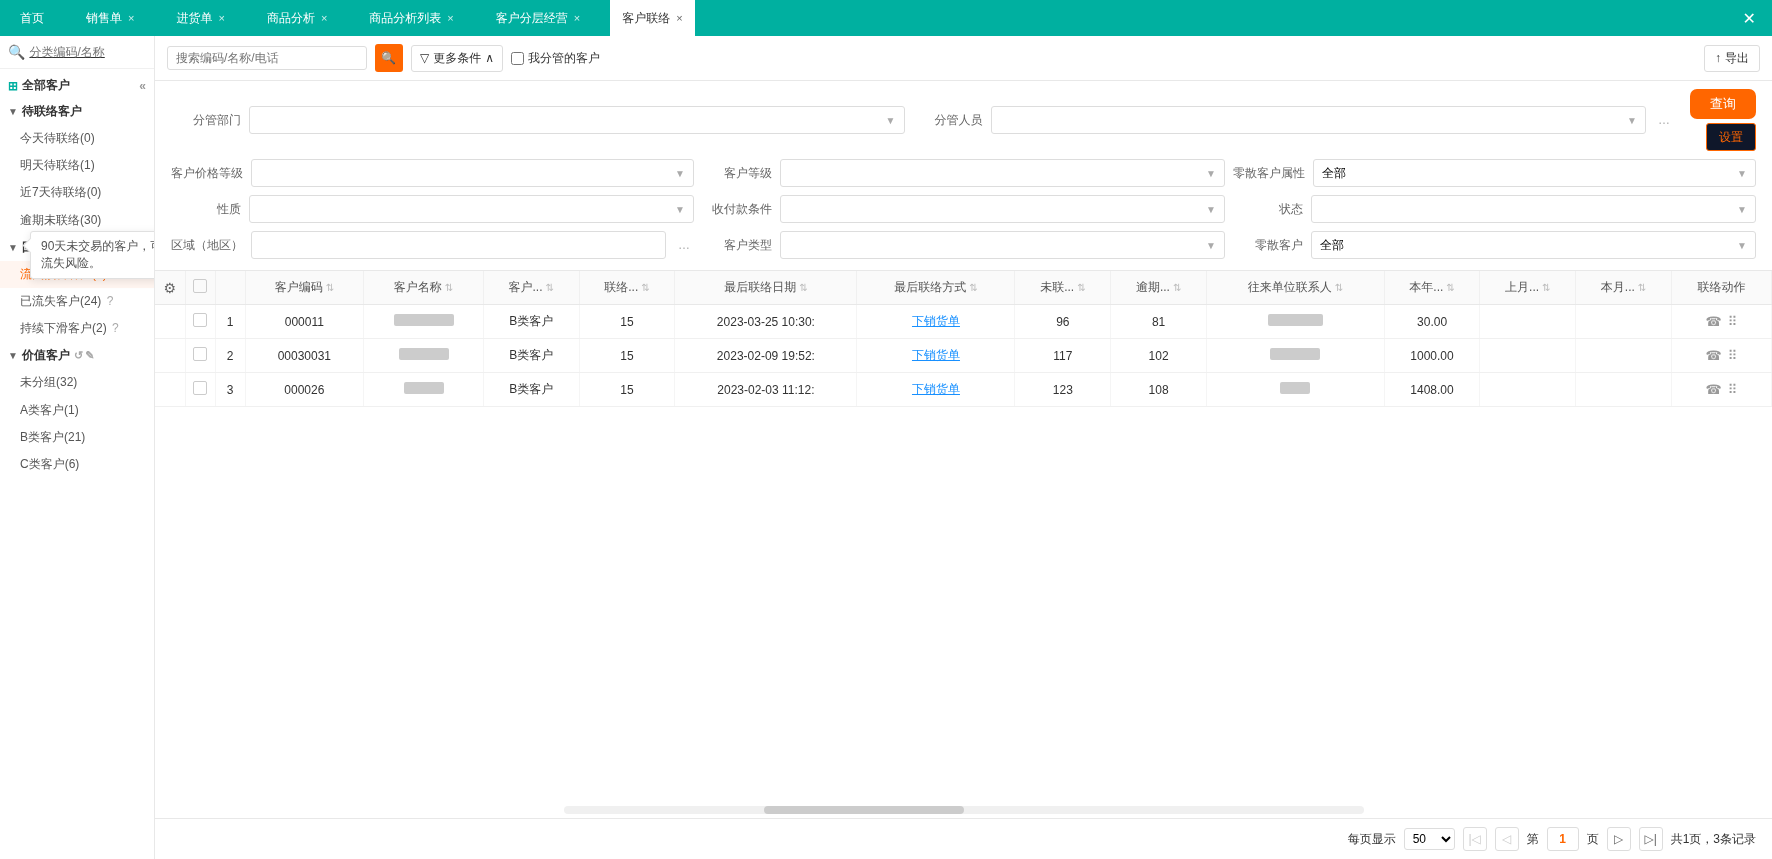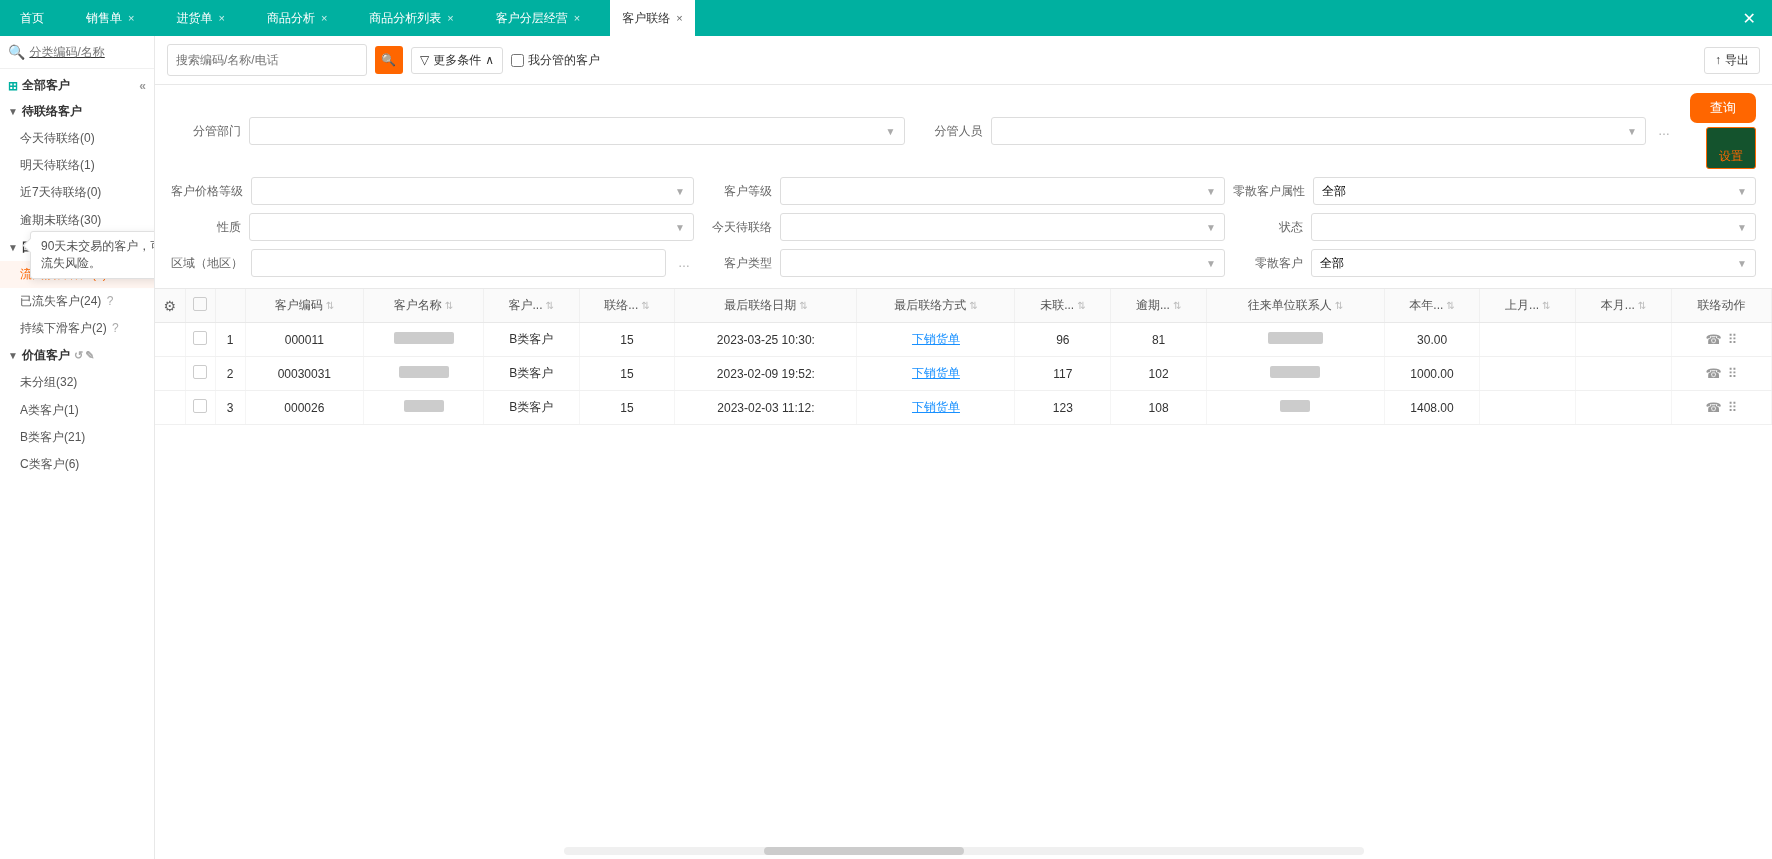--- a/index.html
+++ b/index.html
@@ -158,21 +158,21 @@
     .filter-bar {
       display: flex;
       align-items: center;
       padding: 8px 12px;
       background: #fff;
       border-bottom: 1px solid #e8e8e8;
       gap: 8px;
     }
     .filter-search-input {
       width: 200px;
-      height: 32px;
+      height: 24px;
       border: 1px solid #ddd;
       border-radius: 3px;
       padding: 0 8px;
       outline: none;
       font-size: 12px;
       color: #999;
     }
     .filter-search-btn {
       width: 28px;
       height: 28px;
@@ -282,25 +282,25 @@
       background: #ff6600;
       color: #fff;
       border: none;
       border-radius: 7px;
       padding: 6px 20px;
       cursor: pointer;
       font-size: 13px;
       height: 30px;
     }
     .setting-btn {
-      background: #14532d;
+      background: #0f172a;
       color: #ff6600;
       border: 1px solid #ff6600;
       border-radius: 3px;
-      padding: 20px 12px;
+      padding: 4px 12px;
       cursor: pointer;
       font-size: 12px;
       height: 28px;
     }
 
     
     .table-area {
       flex: 1;
       overflow: auto;
       background: #fff;
@@ -631,21 +631,21 @@
 
       <div class="filter-row">
         <div class="filter-field">
           <span class="filter-label">性质</span>
           <div class="filter-select">
             <span></span>
             <span class="down-arrow">▼</span>
           </div>
         </div>
         <div class="filter-field">
-          <span class="filter-label">今天待联络</span>
+          <span class="filter-label">收付款条件</span>
           <div class="filter-select">
             <span></span>
             <span class="down-arrow">▼</span>
           </div>
         </div>
         <div class="filter-field">
           <span class="filter-label">状态</span>
           <div class="filter-select">
             <span></span>
             <span class="down-arrow">▼</span>
@@ -861,15 +861,31 @@
           </tbody>
       </table>
     </div>
 
     <div class="scroll-bar-area">
       <div class="scroll-track">
         <div class="scroll-thumb"></div>
       </div>
     </div>
 
+    <div class="pagination-bar">
+      <span>每页显示</span>
+      <select class="page-size-select">
+        <option>50</option>
+        <option>100</option>
+        <option>200</option>
+      </select>
+      <button class="page-nav-btn disabled">|◁</button>
+      <button class="page-nav-btn disabled">◁</button>
+      <span>第</span>
+      <input class="page-input" type="text" value="1" style="">
+      <span>页</span>
+      <button class="page-nav-btn">▷</button>
+      <button class="page-nav-btn">▷|</button>
+      <span>共1页，3条记录</span>
+    </div>
 
   </div>
 </div>
 
 </body></html>

